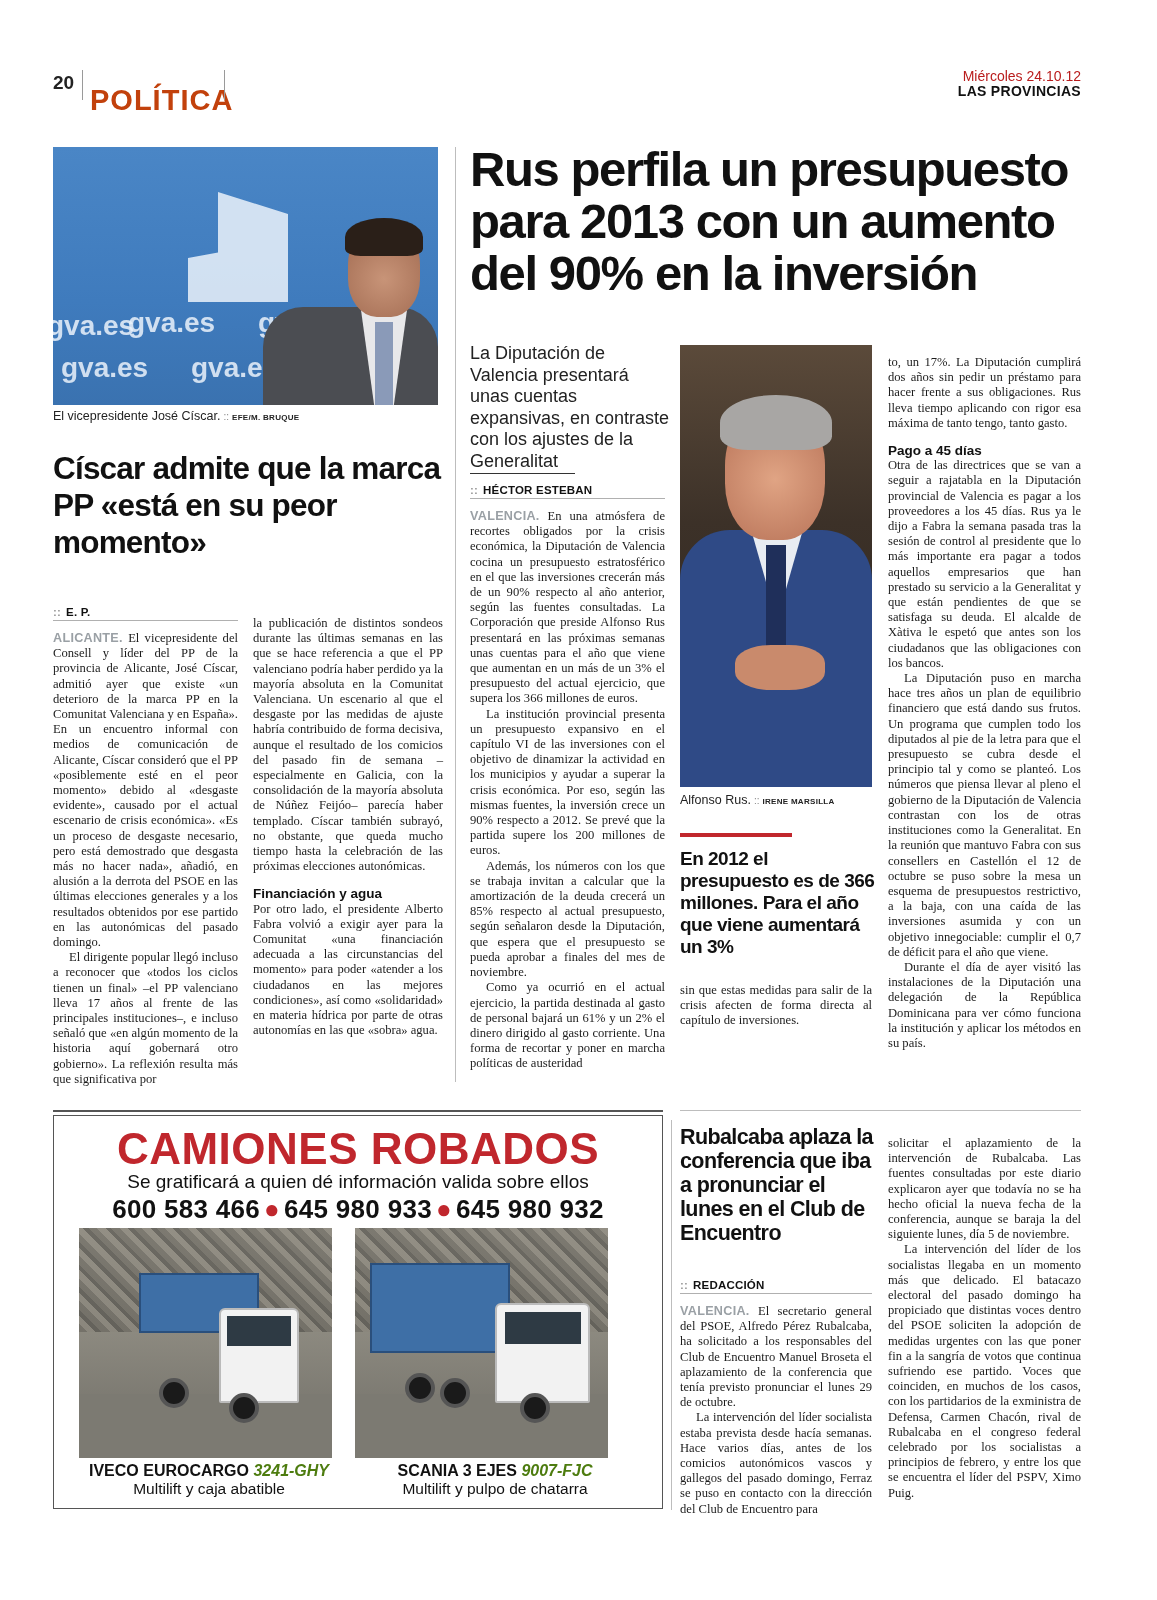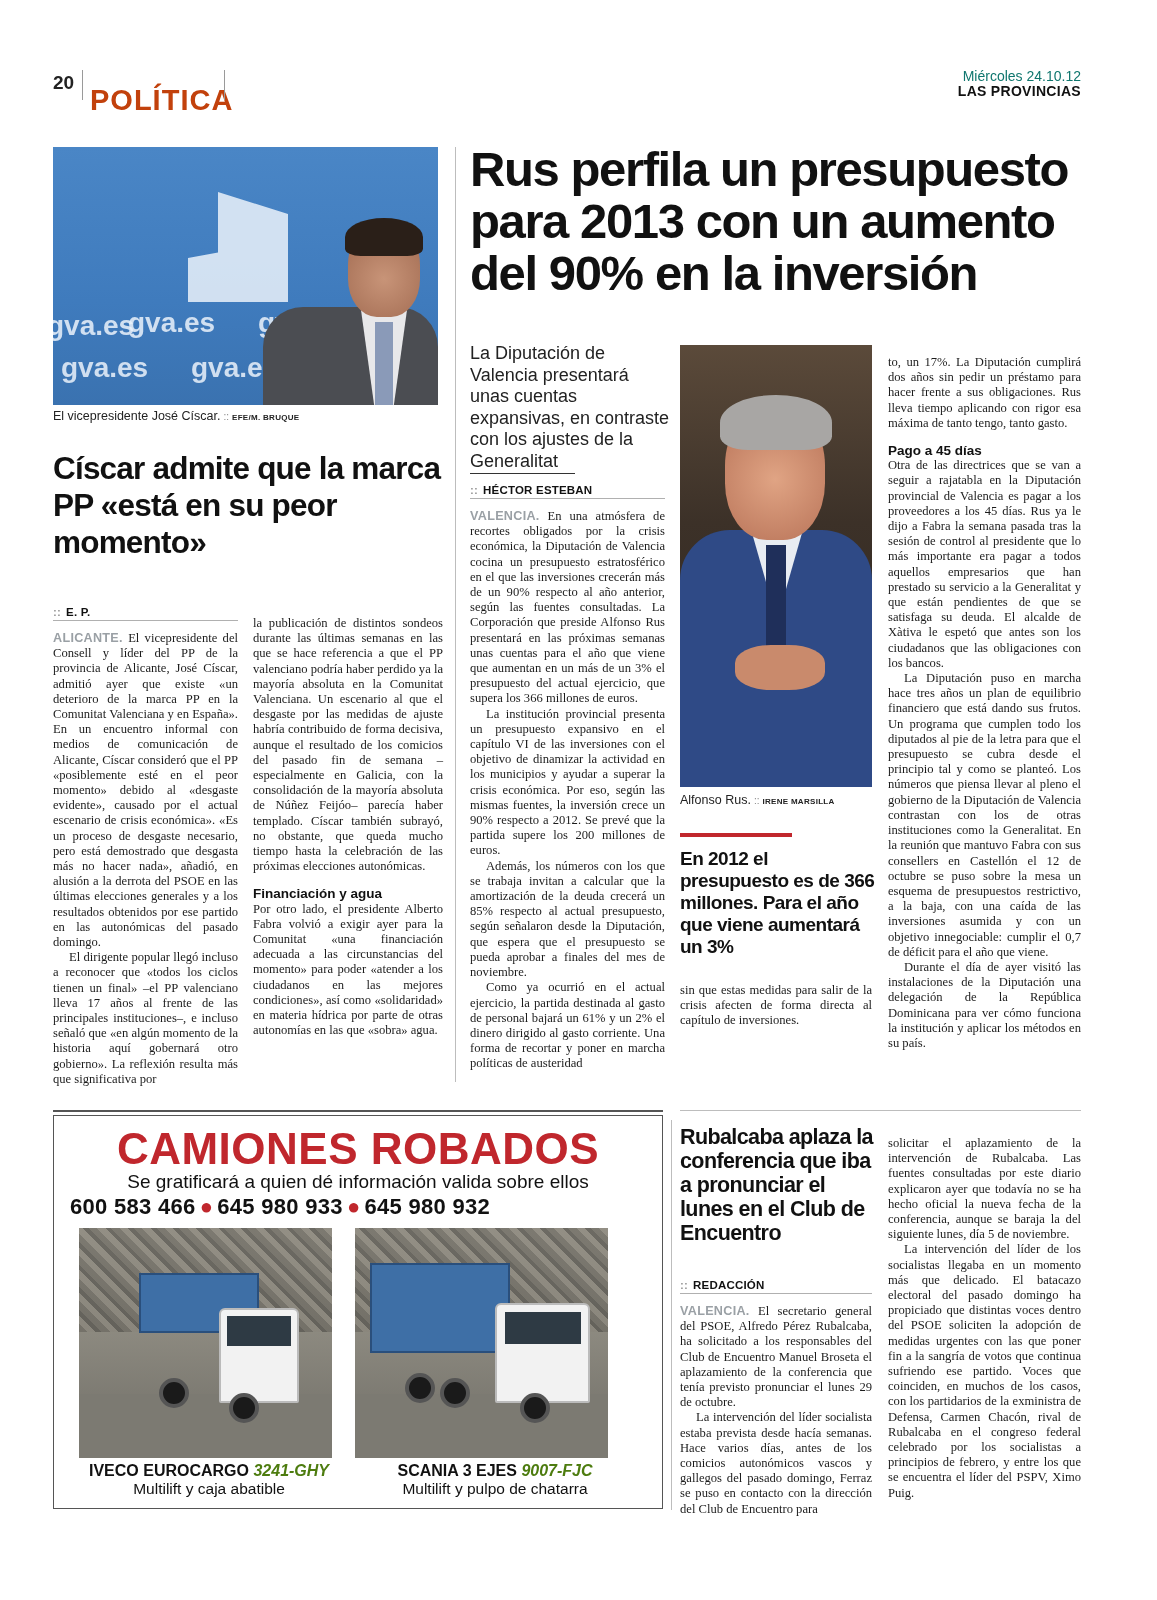--- a/index.html
+++ b/index.html
@@ -6,21 +6,21 @@
   html, body { width: 1157px; height: 1600px; background: #ffffff; }
   body { position: relative; font-family: "DejaVu Serif", serif; color: #1a1a1a; overflow: hidden; }
 
   .abs { position: absolute; }
 
   
   .page-num { left: 53px; top: 72px; font-family: "Liberation Sans", sans-serif; font-weight: bold; font-size: 19px; color: #222; }
   .hdr-sep1 { left: 82px; top: 70px; width: 1px; height: 30px; background: #9a9a9a; }
   .section { left: 90px; top: 84px; font-family: "Liberation Sans", sans-serif; font-weight: bold; font-size: 29px; letter-spacing: 1px; color: #c2410c; }
   .hdr-sep2 { left: 224px; top: 70px; width: 1px; height: 30px; background: #9a9a9a; }
-  .date { right: 76px; top: 68px; font-family: "Liberation Sans", sans-serif; font-size: 14px; color: #0f766e; text-align: right; }
+  .date { right: 76px; top: 68px; font-family: "Liberation Sans", sans-serif; font-size: 14px; color: #b91c1c; text-align: right; }
   .paper { right: 76px; top: 83px; font-family: "Liberation Sans", sans-serif; font-weight: bold; font-size: 14px; color: #111; letter-spacing: 0.3px; }
 
   
   .photo-ciscar { left: 53px; top: 147px; width: 385px; height: 258px; background: linear-gradient(180deg, #4a86c6 0%, #3f7bbd 60%, #3a72b0 100%); overflow: hidden; }
   .photo-ciscar .bldg { position: absolute; left: 135px; top: 45px; width: 100px; height: 110px; background: rgba(235,242,250,0.85); clip-path: polygon(30% 0, 100% 20%, 100% 100%, 0 100%, 0 60%, 30% 55%); }
   .photo-ciscar .gva { position: absolute; font-family: "Liberation Sans", sans-serif; font-weight: bold; font-size: 28px; color: rgba(235,242,250,0.85); }
   .photo-ciscar .person { position: absolute; left: 210px; top: 75px; width: 175px; height: 185px; }
   .photo-ciscar .head { position: absolute; left: 85px; top: 0; width: 72px; height: 95px; border-radius: 45% 45% 40% 40%; background: radial-gradient(circle at 50% 60%, #c89478 0%, #a87258 70%); }
   .photo-ciscar .hair { position: absolute; left: 82px; top: -4px; width: 78px; height: 38px; border-radius: 50% 50% 20% 20%; background: #2a1f18; }
   .photo-ciscar .suit { position: absolute; left: 0; top: 85px; width: 175px; height: 110px; background: #4b4d52; border-radius: 40px 40px 0 0; }
@@ -61,21 +61,21 @@
   .pull-red { left: 680px; top: 833px; width: 112px; height: 4px; background: #c1272d; }
   .pullquote { left: 680px; top: 848px; width: 195px; font-family: "Liberation Sans", sans-serif; font-weight: bold; font-size: 19px; line-height: 22px; letter-spacing: -0.5px; color: #111; }
 
   .rub-headline { left: 680px; top: 1125px; width: 200px; font-family: "Liberation Sans", sans-serif; font-weight: bold; font-size: 21.5px; line-height: 24px; letter-spacing: -0.6px; color: #111; }
 
   
   .ad-outer { left: 53px; top: 1110px; width: 610px; height: 2px; background: #555; }
   .ad { left: 53px; top: 1115px; width: 610px; height: 394px; border: 1.5px solid #555; background: #fff; }
   .ad-title { position: absolute; left: 0; right: 0; top: 8px; text-align: center; font-family: "Liberation Sans", sans-serif; font-weight: bold; font-size: 44px; letter-spacing: 0.5px; color: #c0272d; }
   .ad-sub { position: absolute; left: 0; right: 0; top: 55px; text-align: center; font-family: "Liberation Sans", sans-serif; font-size: 19px; color: #111; }
-  .ad-phones { position: absolute; left: 16px; right: 0; top: 78px; font-family: "Liberation Sans", sans-serif; font-weight: bold; font-size: 22px; color: #111; letter-spacing: 0.3px; }
+  .ad-phones { position: absolute; left: 0; right: 0; top: 78px; text-align: center; font-family: "Liberation Sans", sans-serif; font-weight: bold; font-size: 26px; color: #111; letter-spacing: 0.3px; }
   .ad-phones .bullet { color: #c0272d; margin: 0 4px; }
   .truck-photo { position: absolute; top: 112px; width: 253px; height: 230px; overflow: hidden; background: linear-gradient(180deg, #b7b3a8 0%, #8f8c82 40%, #6f6d66 100%); }
   .truck-photo.t1 { left: 25px; }
   .truck-photo.t2 { left: 301px; }
   .truck-photo .scrap { position: absolute; left: 0; top: 0; width: 100%; height: 45%; background: repeating-linear-gradient(45deg, #6e6b63 0 6px, #8a867c 6px 12px, #5a5852 12px 16px); opacity: 0.8; }
   .truck-photo .box { position: absolute; background: #3e6fa6; border: 2px solid #2a4f7c; }
   .truck-photo .cab { position: absolute; background: #f2f2f2; border: 2px solid #bbb; border-radius: 6px 6px 2px 2px; }
   .truck-photo .win { position: absolute; background: #2e3a44; }
   .truck-photo .wheel { position: absolute; width: 30px; height: 30px; border-radius: 50%; background: #1a1a1a; border: 4px solid #555; }
   .truck-photo .ground { position: absolute; left: 0; bottom: 0; width: 100%; height: 28%; background: #7c7a72; }

